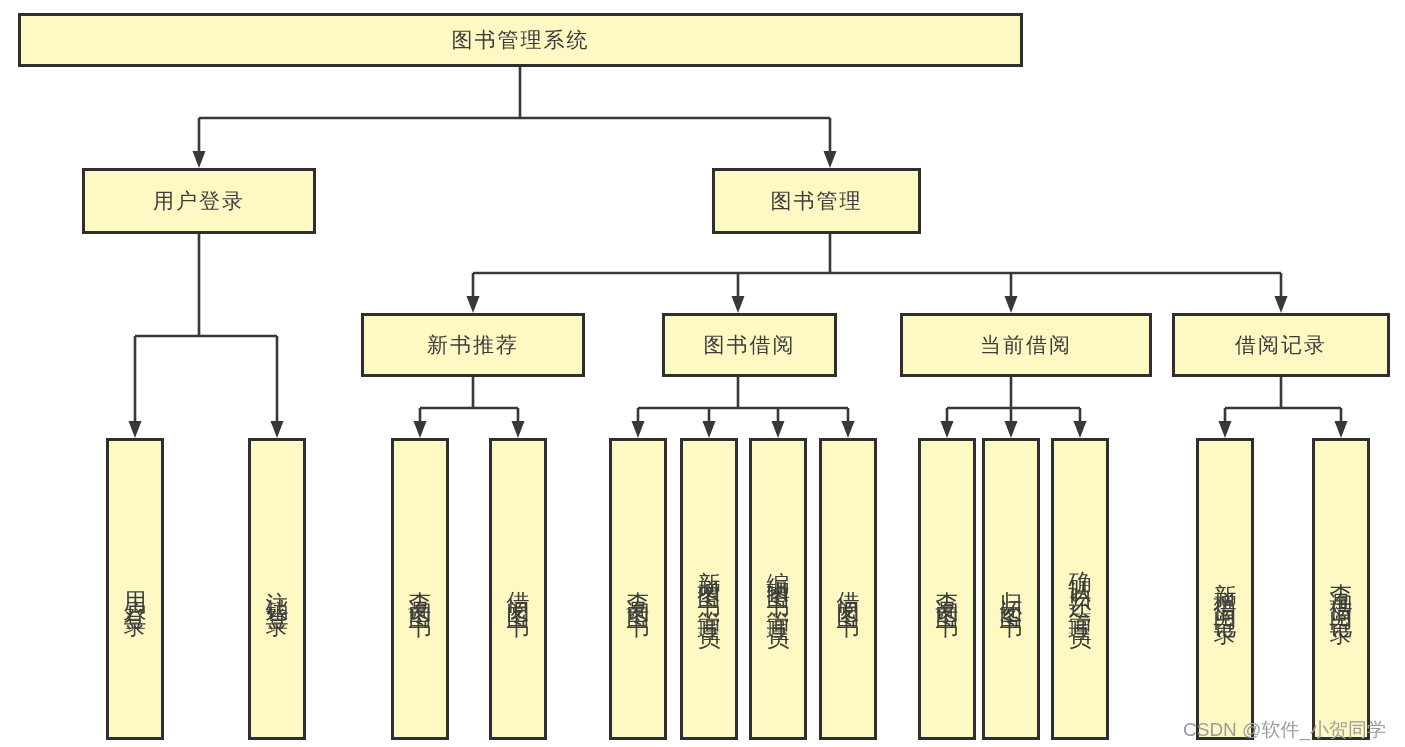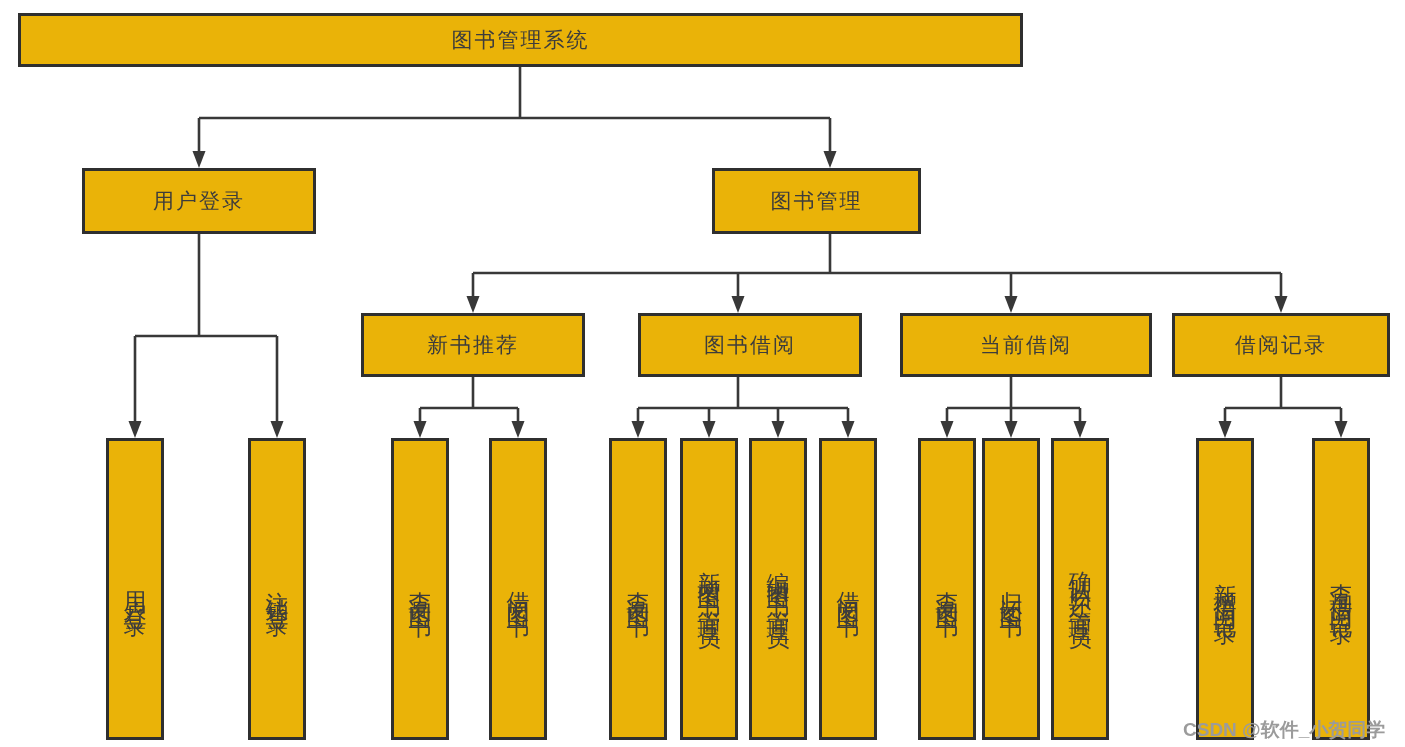--- a/index.html
+++ b/index.html
@@ -8,21 +8,21 @@
   .canvas {
     position: relative;
     width: 1405px;
     height: 747px;
     background: #ffffff;
     overflow: hidden;
   }
   .connectors { position: absolute; left: 0; top: 0; z-index: 0; }
   .box {
     position: absolute;
-    background: #eab308;
+    background: #fef9c3;
     border: 3px solid #2f2f2f;
     color: #3c3c3c;
     display: flex;
     align-items: center;
     justify-content: center;
     z-index: 1;
   }
   .box.h { font-size: 21px; letter-spacing: 2px; white-space: nowrap; }
   .box.v {
     writing-mode: vertical-rl;
@@ -32,21 +32,20 @@
     text-align: center;
   }
   .watermark {
     position: absolute;
     left: 1183px;
     top: 717px;
     z-index: 5;
     color: #9b9b9b;
     font-size: 19px;
     white-space: nowrap;
-    font-weight: bold;
   }
 </style>
 </head>
 <body>
 
 <div class="canvas">
 
   <svg class="connectors" width="1405" height="747" viewBox="0 0 1405 747">
     <g stroke="#383838" stroke-width="2.6" fill="none">
 
@@ -86,21 +85,21 @@
       <polygon points="1334.5,421 1347.5,421 1341,438"></polygon>
     </g>
   </svg>
 
   <div class="box h" style="left:18px; top:13px; width:1005px; height:54px;">图书管理系统</div>
 
   <div class="box h" style="left:82px; top:168px; width:234px; height:66px;">用户登录</div>
   <div class="box h" style="left:712px; top:168px; width:209px; height:66px;">图书管理</div>
 
   <div class="box h" style="left:361px; top:313px; width:224px; height:64px;font-family:Liberation Serif, serif;">新书推荐</div>
-  <div class="box h" style="left:638px; top:313px; width:224px; height:64px;">图书借阅</div>
+  <div class="box h" style="left:662px; top:313px; width:175px; height:64px;">图书借阅</div>
   <div class="box h" style="left:900px; top:313px; width:252px; height:64px;">当前借阅</div>
   <div class="box h" style="left:1172px; top:313px; width:218px; height:64px;">借阅记录</div>
 
   <div class="box v" style="left:106px; top:438px; width:58px; height:302px;">用户登录</div>
   <div class="box v" style="left:248px; top:438px; width:58px; height:302px;">注销登录</div>
 
   <div class="box v" style="left:391px; top:438px; width:58px; height:302px;">查询图书</div>
   <div class="box v" style="left:489px; top:438px; width:58px; height:302px;">借阅图书</div>
 
   <div class="box v" style="left:609px; top:438px; width:58px; height:302px;">查询图书</div>

